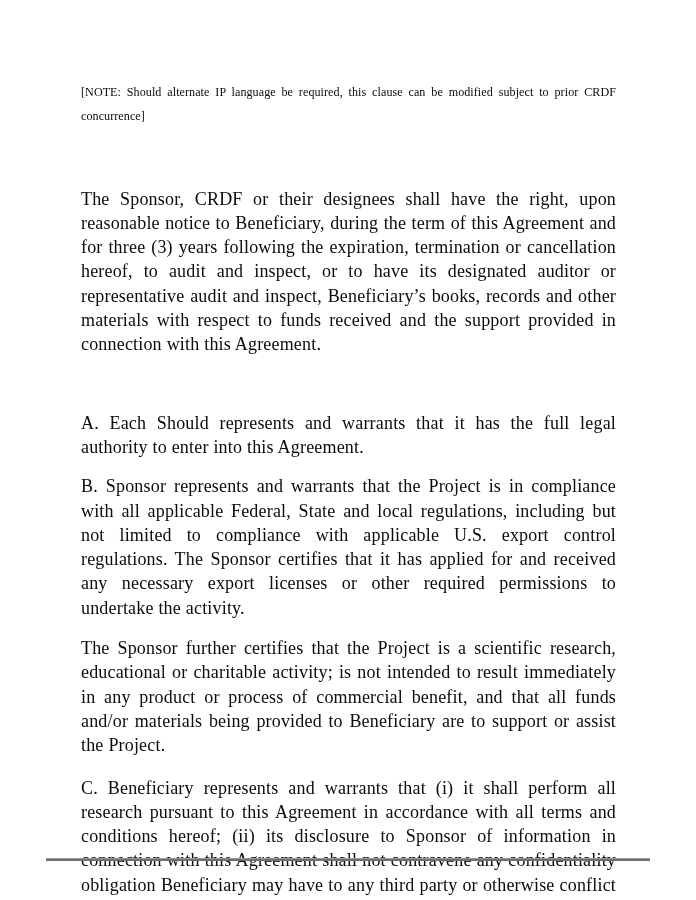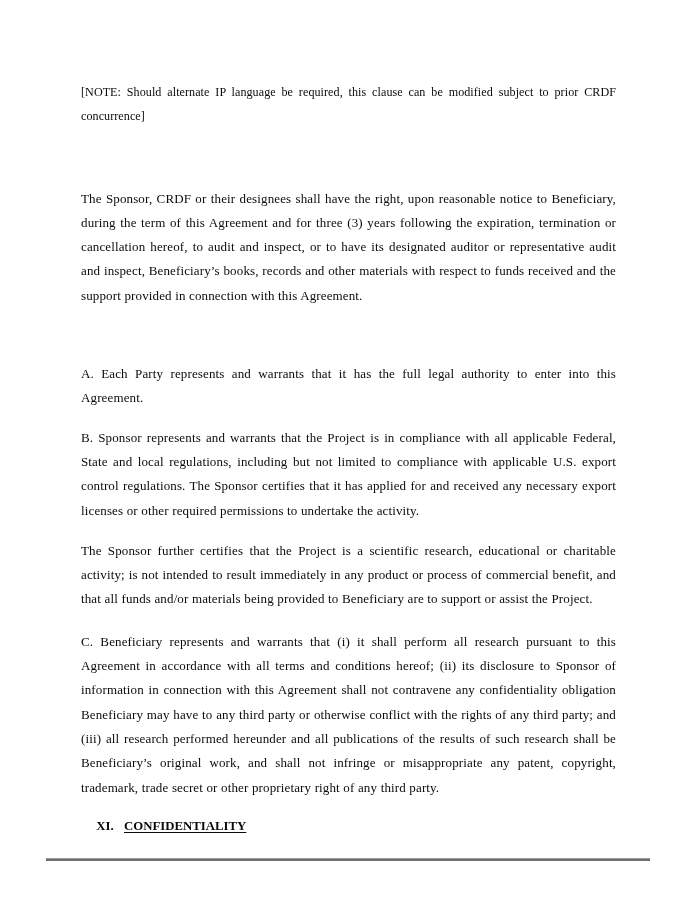--- a/index.html
+++ b/index.html
@@ -30,21 +30,21 @@
     left: 81px;
     top: 80px;
     width: 535px;
   }
 
   
   p.body-par {
     margin: 0 0 0 0;
     text-align: justify;
     text-justify: inter-word;
-    font-size: 13px;
+    font-size: 18px;
     line-height: 24.3px;
     letter-spacing: 0.01em;
     word-spacing: 0.01em;
   }
 
   p.note-par {
     margin: 0;
     text-align: justify;
     text-justify: inter-word;
     font-size: 12.1px;
@@ -113,21 +113,21 @@
 
     <div class="gap-ix-to-par"></div>
 
     <p class="body-par">The Sponsor, CRDF or their designees shall have the right, upon reasonable notice to Beneficiary, during the term of this Agreement and for three (3) years following the expiration, termination or cancellation hereof, to audit and inspect, or to have its designated auditor or representative audit and inspect, Beneficiary’s books, records and other materials with respect to funds received and the support provided in connection with this Agreement.</p>
 
     <div class="gap-par-to-x"></div>
 
 
     <div class="gap-x-to-a"></div>
 
-    <p class="body-par">A.  Each Party represents and warrants that it has the full legal authority to enter into this Agreement.</p>
+    <p class="body-par">A.  Each Should represents and warrants that it has the full legal authority to enter into this Agreement.</p>
 
     <div class="gap-a-to-b"></div>
 
     <p class="body-par">B.  Sponsor represents and warrants that the Project is in compliance with all applicable Federal, State and local regulations, including but not limited to compliance with applicable U.S. export control regulations.  The Sponsor certifies that it has applied for and received any necessary export licenses or other required permissions to undertake the activity.</p>
 
     <div class="gap-b-to-cert"></div>
 
     <p class="body-par">The Sponsor further certifies that the Project is a scientific research, educational or charitable activity; is not intended to result immediately in any product or process of commercial benefit, and that all funds and/or materials being provided to Beneficiary are to support or assist the Project.</p>
 
     <div class="gap-cert-to-c"></div>

